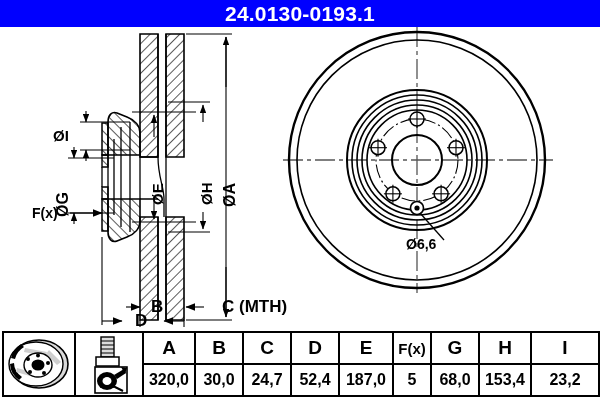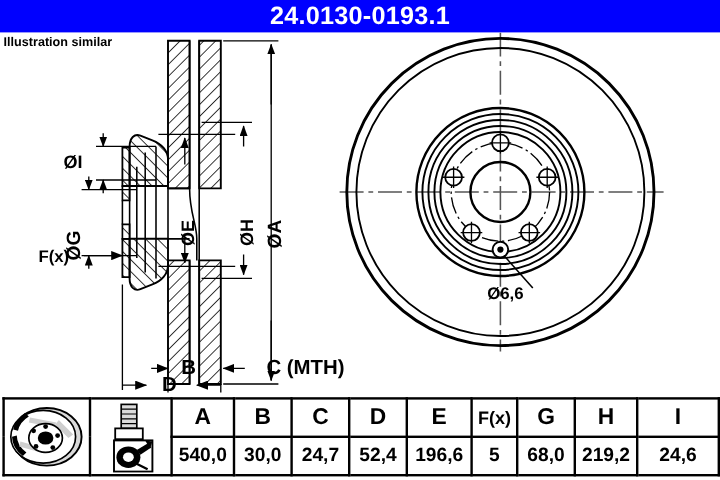--- a/index.html
+++ b/index.html
@@ -67,21 +67,20 @@
 </head>
 <body>
 
 <div id="sheet">
 
   <div class="banner">
     <span class="t">24.0130-0193.1</span>
   </div>
 
   <div class="note">
-    <div>Illustration similar</div>
   </div>
 
   <div class="draw">
     <svg width="600" height="300" viewBox="0 0 600 300" xmlns="http://www.w3.org/2000/svg">
       <defs>
         <pattern id="hatchR" width="7" height="7" patternTransform="rotate(45)" patternUnits="userSpaceOnUse">
           <line x1="0" y1="0" x2="0" y2="7" stroke="#000" stroke-width="1.3"></line>
         </pattern>
         <pattern id="hatchL" width="7" height="7" patternTransform="rotate(-45)" patternUnits="userSpaceOnUse">
           <line x1="0" y1="0" x2="0" y2="7" stroke="#000" stroke-width="1.3"></line>
@@ -332,27 +331,27 @@
         <th>B</th>
         <th>C</th>
         <th>D</th>
         <th>E</th>
         <th style="font-size:15px;">F(x)</th>
         <th>G</th>
         <th>H</th>
         <th>I</th>
       </tr>
       <tr>
-        <td class="val">540,0</td>
+        <td class="val">320,0</td>
         <td class="val">30,0</td>
         <td class="val">24,7</td>
         <td class="val">52,4</td>
-        <td class="val">196,6</td>
+        <td class="val">187,0</td>
         <td class="val">5</td>
         <td class="val">68,0</td>
-        <td class="val">219,2</td>
-        <td class="val">24,6</td>
+        <td class="val">153,4</td>
+        <td class="val">23,2</td>
       </tr>
     </tbody>
       </table>
   </div>
 
 </div>
 
 </body></html>

